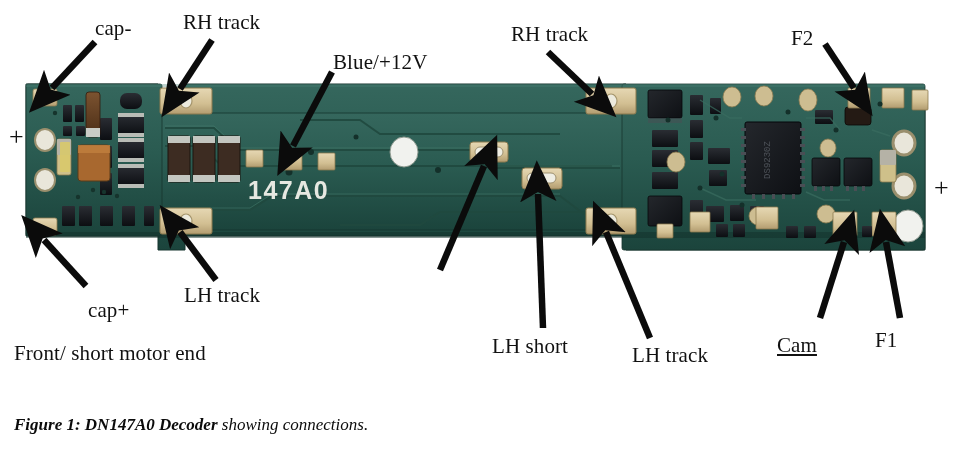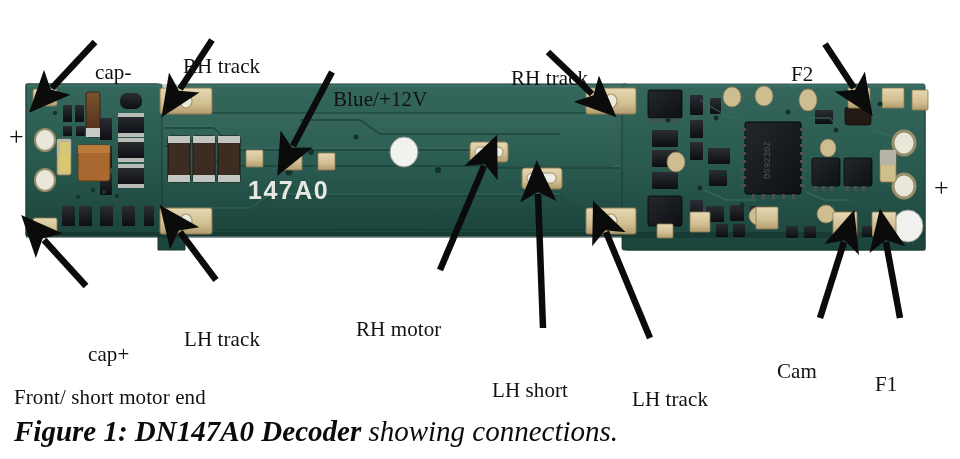--- a/index.html
+++ b/index.html
@@ -8,27 +8,27 @@
   #root{position:relative;width:960px;height:459px;background:#ffffff;}
 
   
   #figure{position:absolute;left:0;top:0;width:960px;height:385px;}
 
   svg.board-svg{position:absolute;left:0;top:0;width:960px;height:385px;}
 
   
   .lbl{position:absolute;white-space:nowrap;color:#111111;
        font-family:"Liberation Serif","DejaVu Serif",serif;
-       font-size:21px;line-height:1;letter-spacing:0.1px;margin-top:44px;}
+       font-size:21px;line-height:1;letter-spacing:0.1px;}
   .plus{position:absolute;color:#111111;font-size:26px;line-height:1;
         font-family:"Liberation Serif","DejaVu Serif",serif;}
 
   
   #caption{position:absolute;left:14px;top:415px;width:930px;
-           font-size:29px;color:#0b0b0b;white-space:nowrap;}
+           font-size:17px;color:#0b0b0b;white-space:nowrap;}
   #caption .bi{font-weight:bold;font-style:italic;}
   #caption .i{font-style:italic;}
 </style>
 </head>
 <body>
 
 <div id="root">
 
   <div id="figure">
 
@@ -318,29 +318,28 @@
         <line x1="440" y1="270" x2="484" y2="166"></line>
         <line x1="543" y1="328" x2="538" y2="194"></line>
         <line x1="650" y1="338" x2="606" y2="232"></line>
         <line x1="820" y1="318" x2="844" y2="242"></line>
         <line x1="900" y1="318" x2="886" y2="242"></line>
       </g>
     </svg>
 
     <span class="lbl" style="left:95px;top:18px;">cap-</span>
     <span class="lbl" style="left:183px;top:12px;">RH track</span>
-    <span class="lbl" style="left:333px;top:45px;">Blue/+12V</span>
+    <span class="lbl" style="left:333px;top:52px;">Blue/+12V</span>
     <span class="lbl" style="left:511px;top:24px;">RH track</span>
-    <span class="lbl" style="left:791px;top:20px;">F2</span>
+    <span class="lbl" style="left:791px;top:28px;">F2</span>
     <span class="lbl" style="left:88px;top:300px;">cap+</span>
     <span class="lbl" style="left:184px;top:285px;">LH track</span>
-    <span class="lbl" style="left:356px;top:275px;">RH motor</span>
     <span class="lbl" style="left:492px;top:336px;">LH short</span>
     <span class="lbl" style="left:632px;top:345px;">LH track</span>
-    <span class="lbl" style="left:777px;top:317px;">Cam</span>
+    <span class="lbl" style="left:777px;top:335px;text-decoration:underline;">Cam</span>
     <span class="lbl" style="left:875px;top:330px;">F1</span>
     <span class="lbl" style="left:14px;top:343px;">Front/ short motor end</span>
 
     <span class="plus" style="left:9px;top:124px;">+</span>
     <span class="plus" style="left:934px;top:175px;">+</span>
   </div>
 
   <div id="caption">
     <span class="bi">Figure 1: DN147A0 Decoder</span><span class="i"> showing connections.</span>
   </div>

